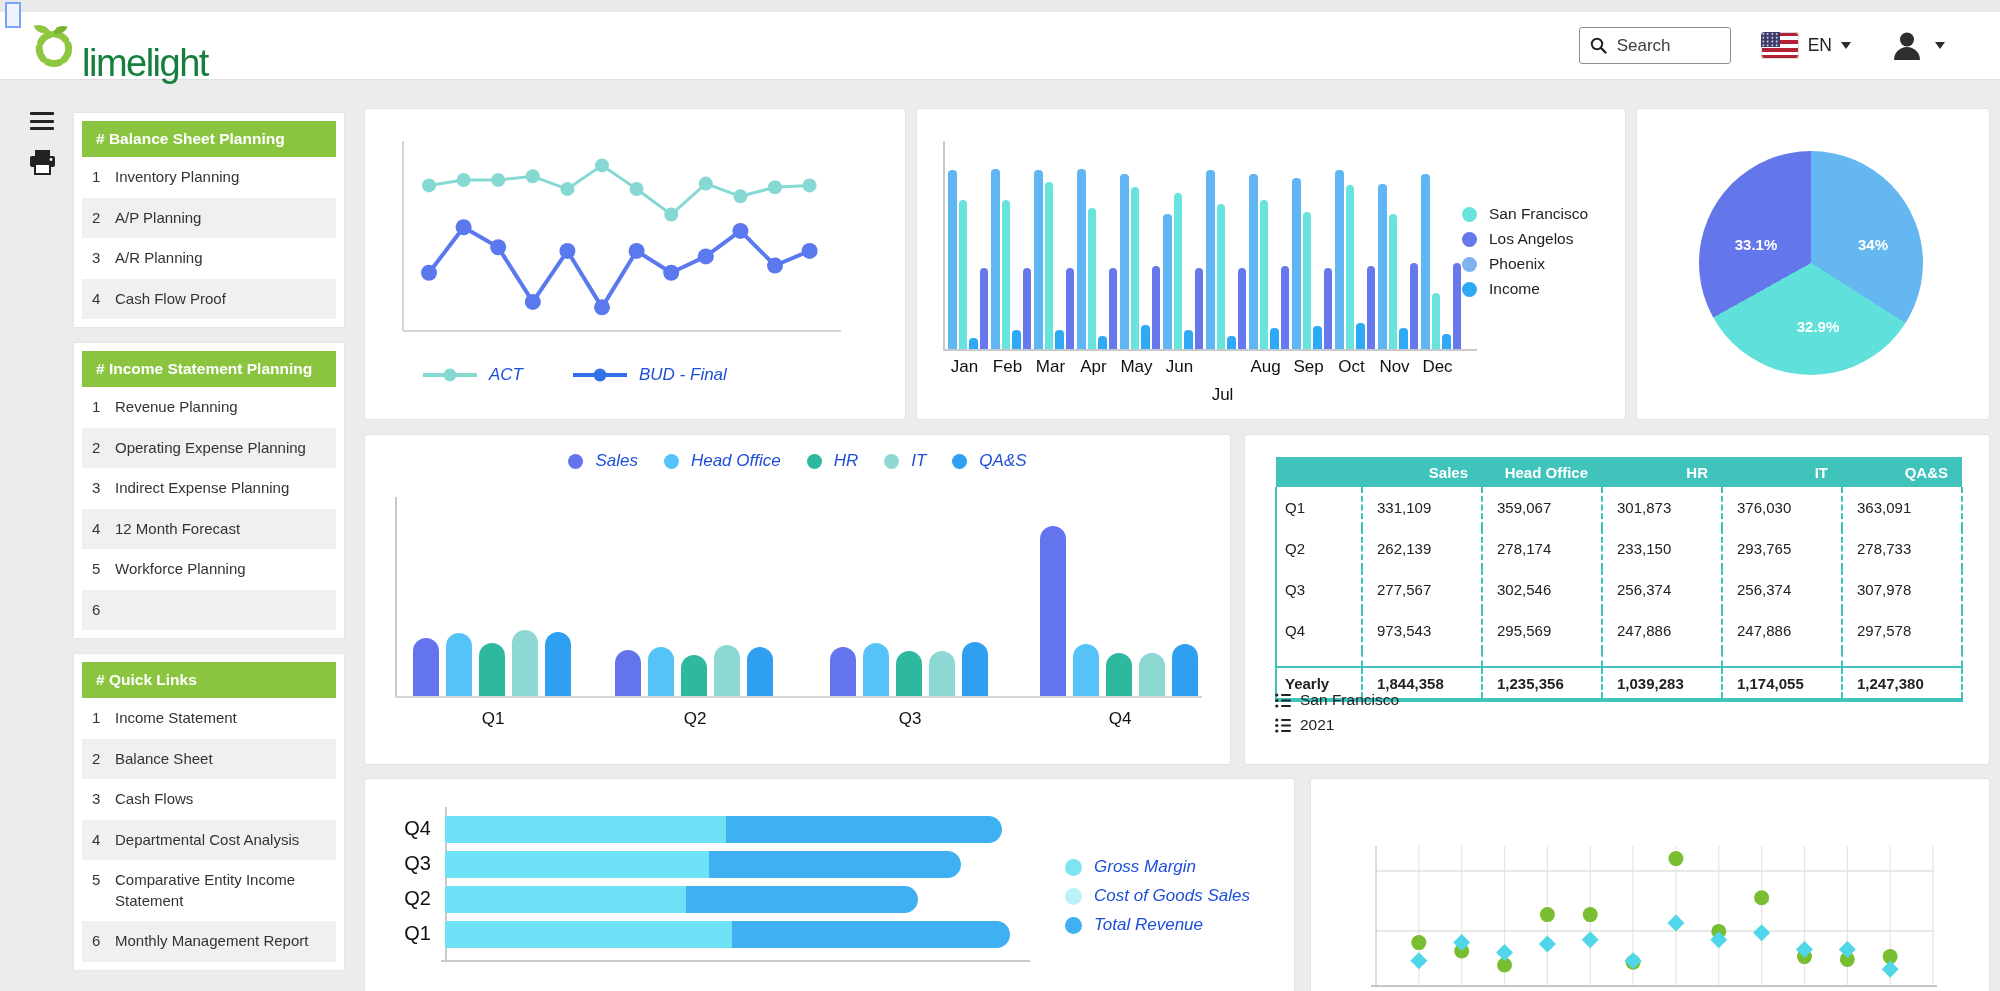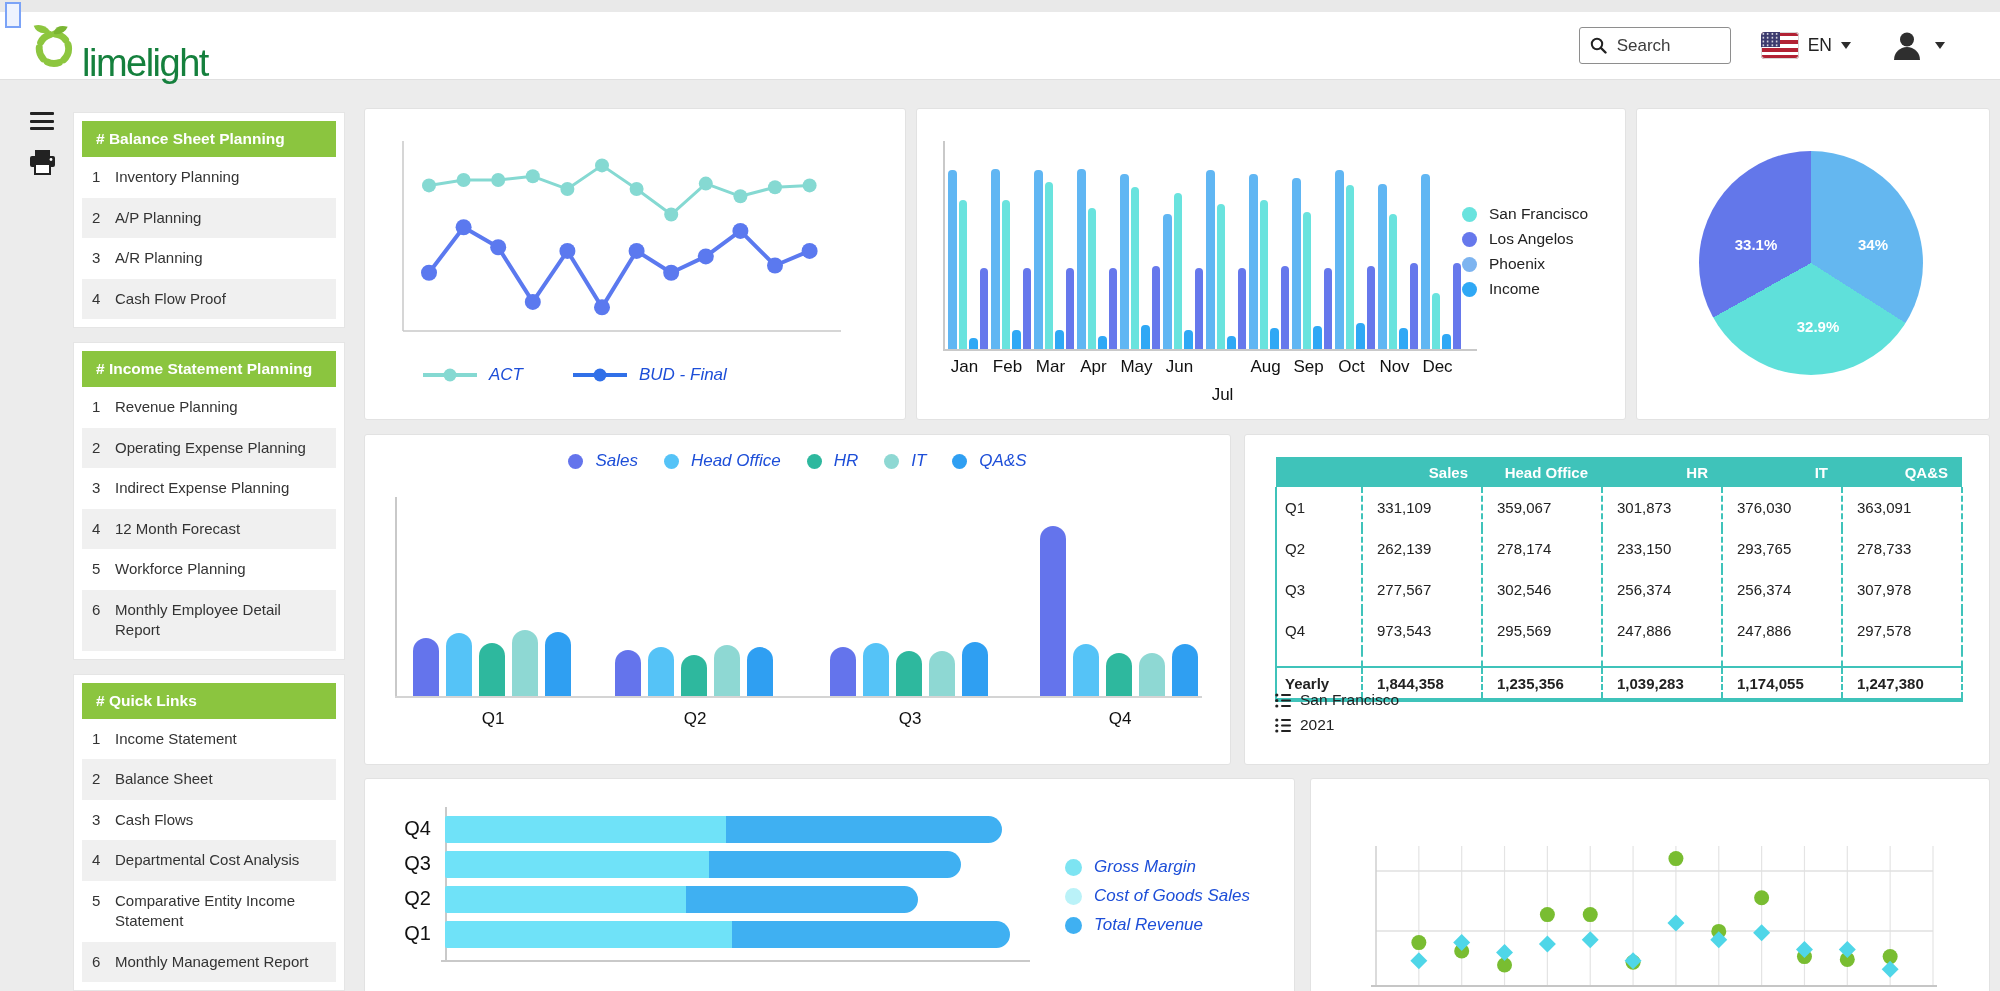--- a/index.html
+++ b/index.html
@@ -179,21 +179,20 @@
         <div class="sb-item">
           <span class="sb-num">4</span>
           <span>12 Month Forecast</span>
         </div>
         <div class="sb-item">
           <span class="sb-num">5</span>
           <span>Workforce Planning</span>
         </div>
         <div class="sb-item">
           <span class="sb-num">6</span>
-          <span>Monthly Employee Detail Report</span>
         </div>
       </div>
     </div>
     <div class="sb-card">
       <div class="sb-header"># Quick Links</div>
       <div class="sb-items">
         <div class="sb-item">
           <span class="sb-num">1</span>
           <span>Income Statement</span>
         </div>

